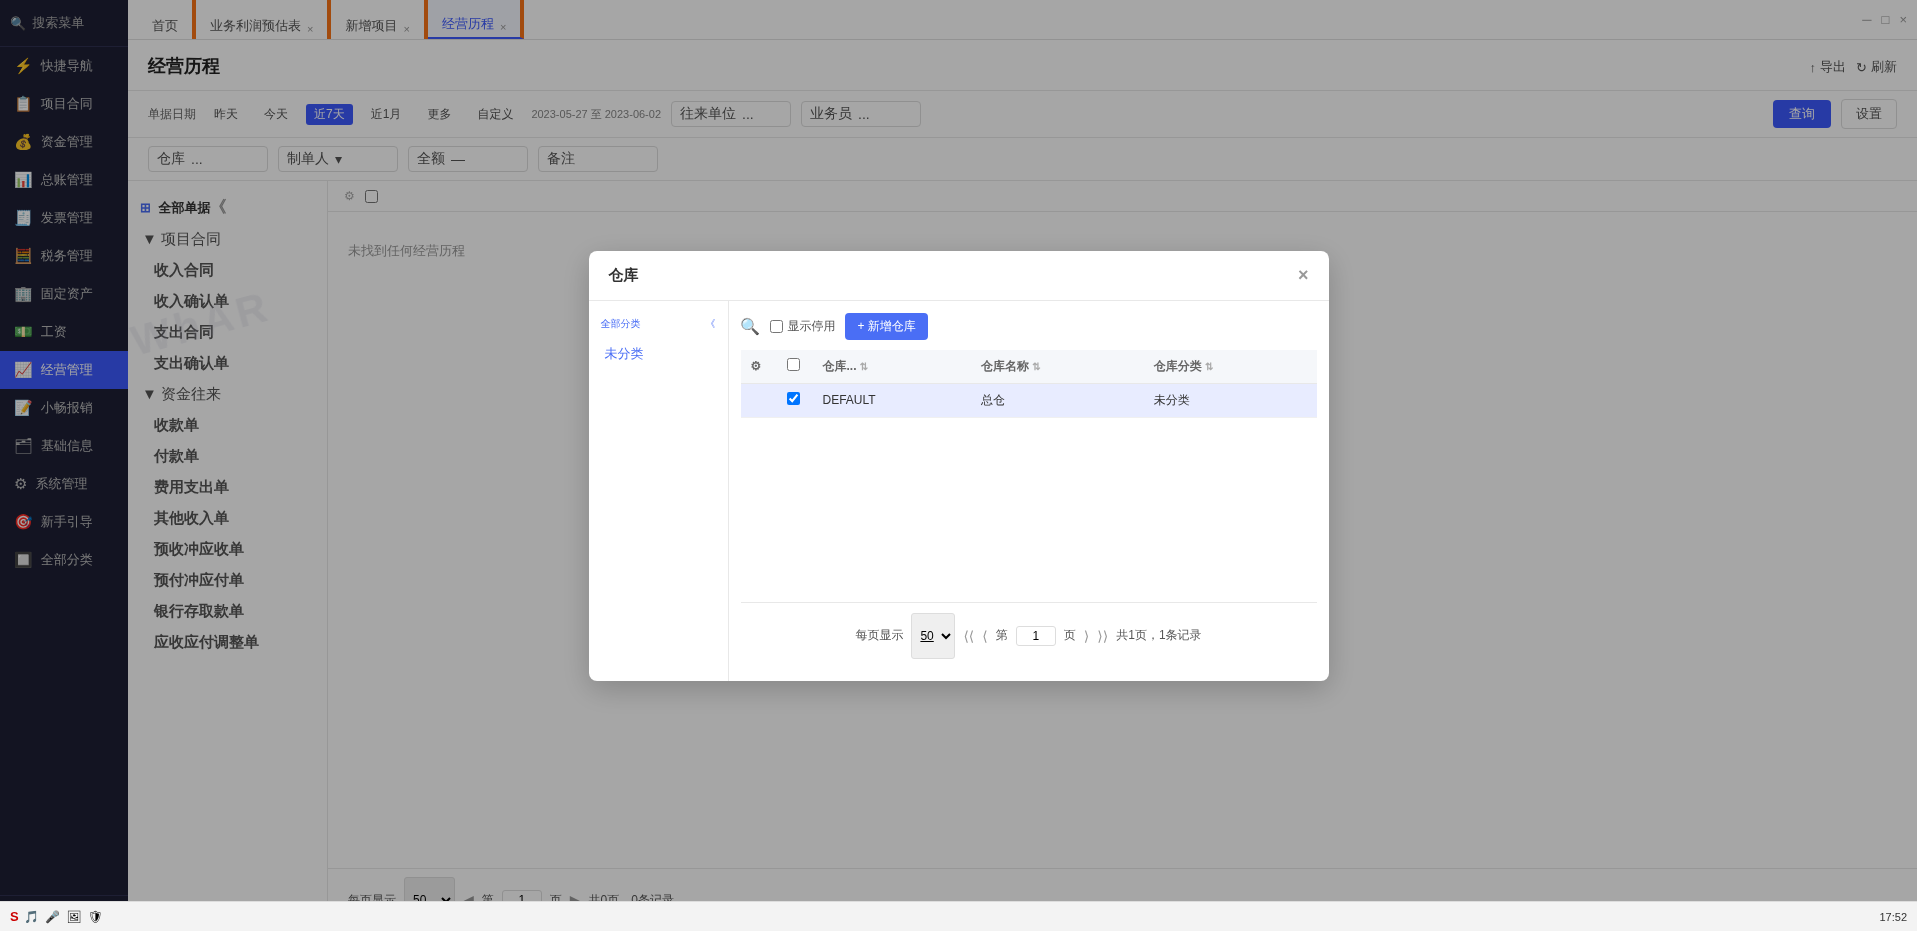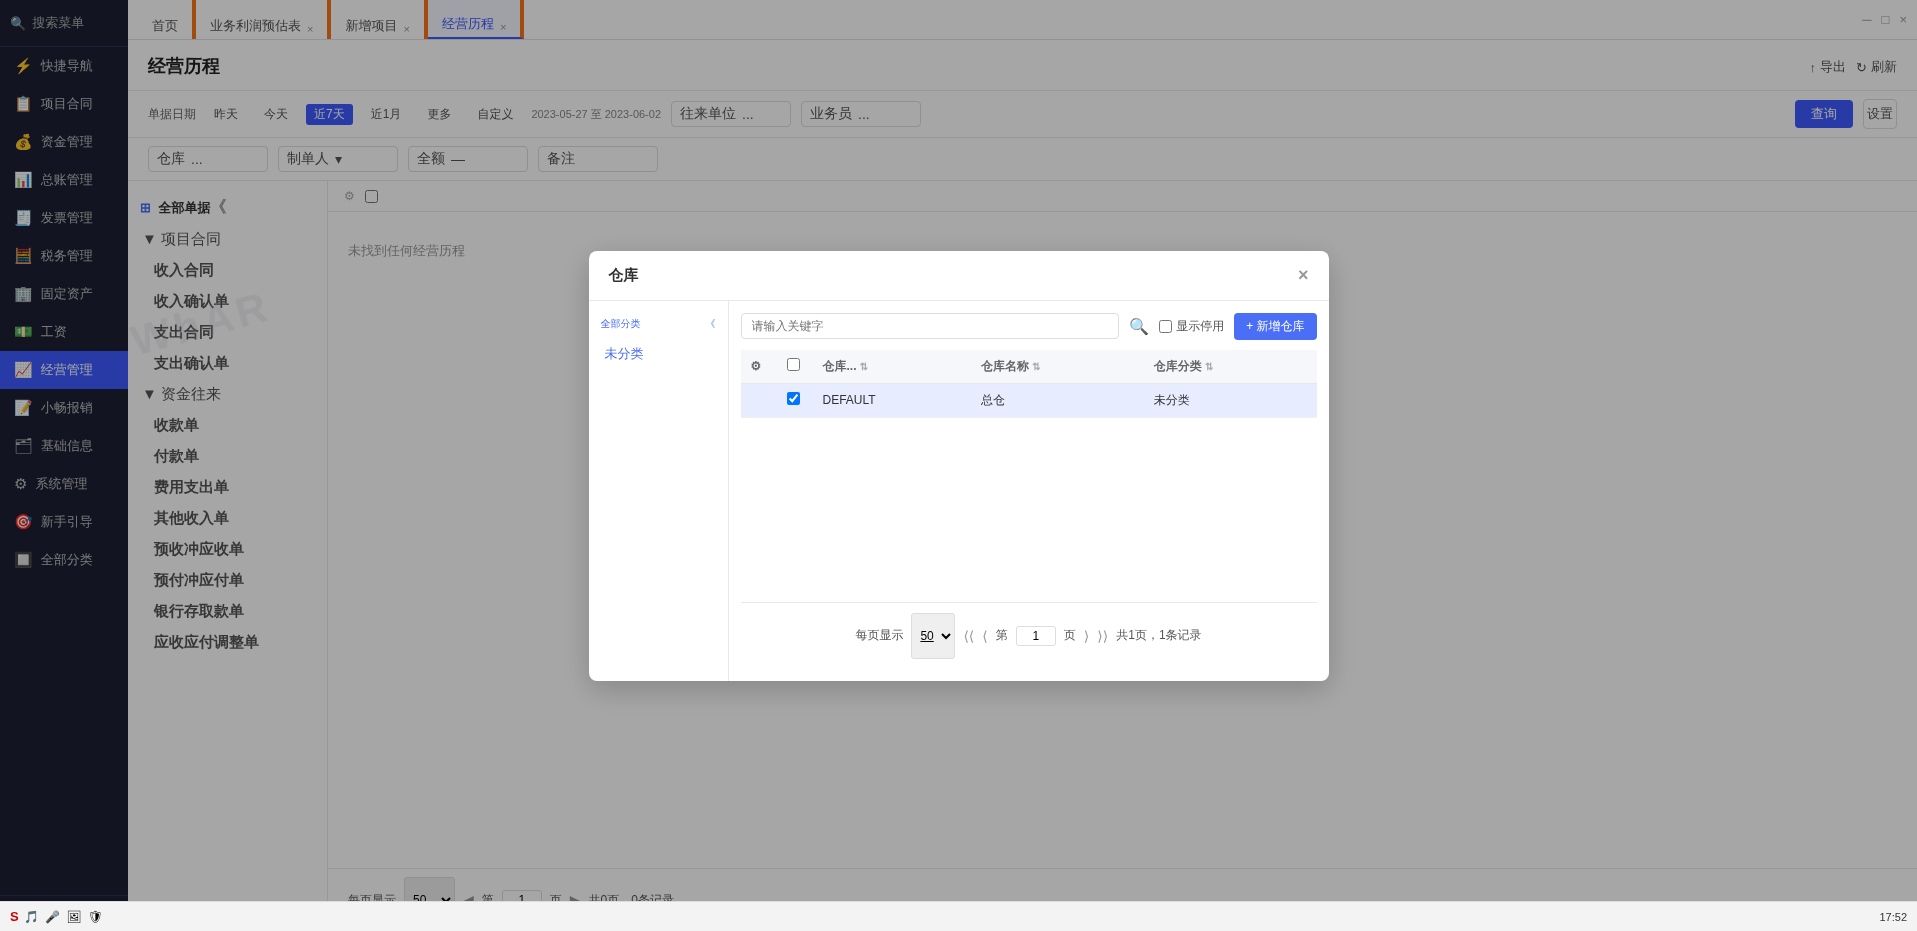--- a/index.html
+++ b/index.html
@@ -63,21 +63,21 @@
     .filter-date-range { font-size: 11px; color: #888; }
     .filter-select {
       border: 1px solid #ddd; border-radius: 4px; padding: 3px 8px; font-size: 14px; color: #555; cursor: pointer;
       display: flex; align-items: center; gap: 6px; min-width: 120px;
     }
     .btn-query {
       background: #3d5afe; color: #fff; border: none; border-radius: 4px; padding: 5px 16px;
       font-size: 13px; cursor: pointer; margin-left: auto;
     }
     .btn-settings {
-      border: 1px solid #ddd; background: #fff; border-radius: 4px; padding: 5px 3px;
+      border: 1px solid #ddd; background: #fff; border-radius: 4px; padding: 5px 14px;
       font-size: 13px; cursor: pointer; color: #555;
     }
 
     
     .content-area { display: flex; flex: 1; overflow: hidden; }
 
     
     .left-panel {
       width: 200px; background: #fff; border-right: 1px solid #e8e8e8; display: flex; flex-direction: column;
       flex-shrink: 0; padding: 10px 0; overflow-y: auto;
@@ -417,21 +417,20 @@
       <div class="modal-left-header">
         <span>全部分类</span>
         <span>《</span>
       </div>
       <div class="modal-left-item active">未分类</div>
     </div>
 
     <div class="modal-right">
 
       <div class="modal-search-bar">
-        <input class="modal-search-input" type="text" placeholder="请输入关键字" style="">
         <span>🔍</span>
         <label class="modal-checkbox-label">
           <input type="checkbox" style="">
           <span>显示停用</span>
         </label>
         <button class="btn-add-warehouse">+ 新增仓库</button>
       </div>
 
       <div class="modal-table">
         <table>

